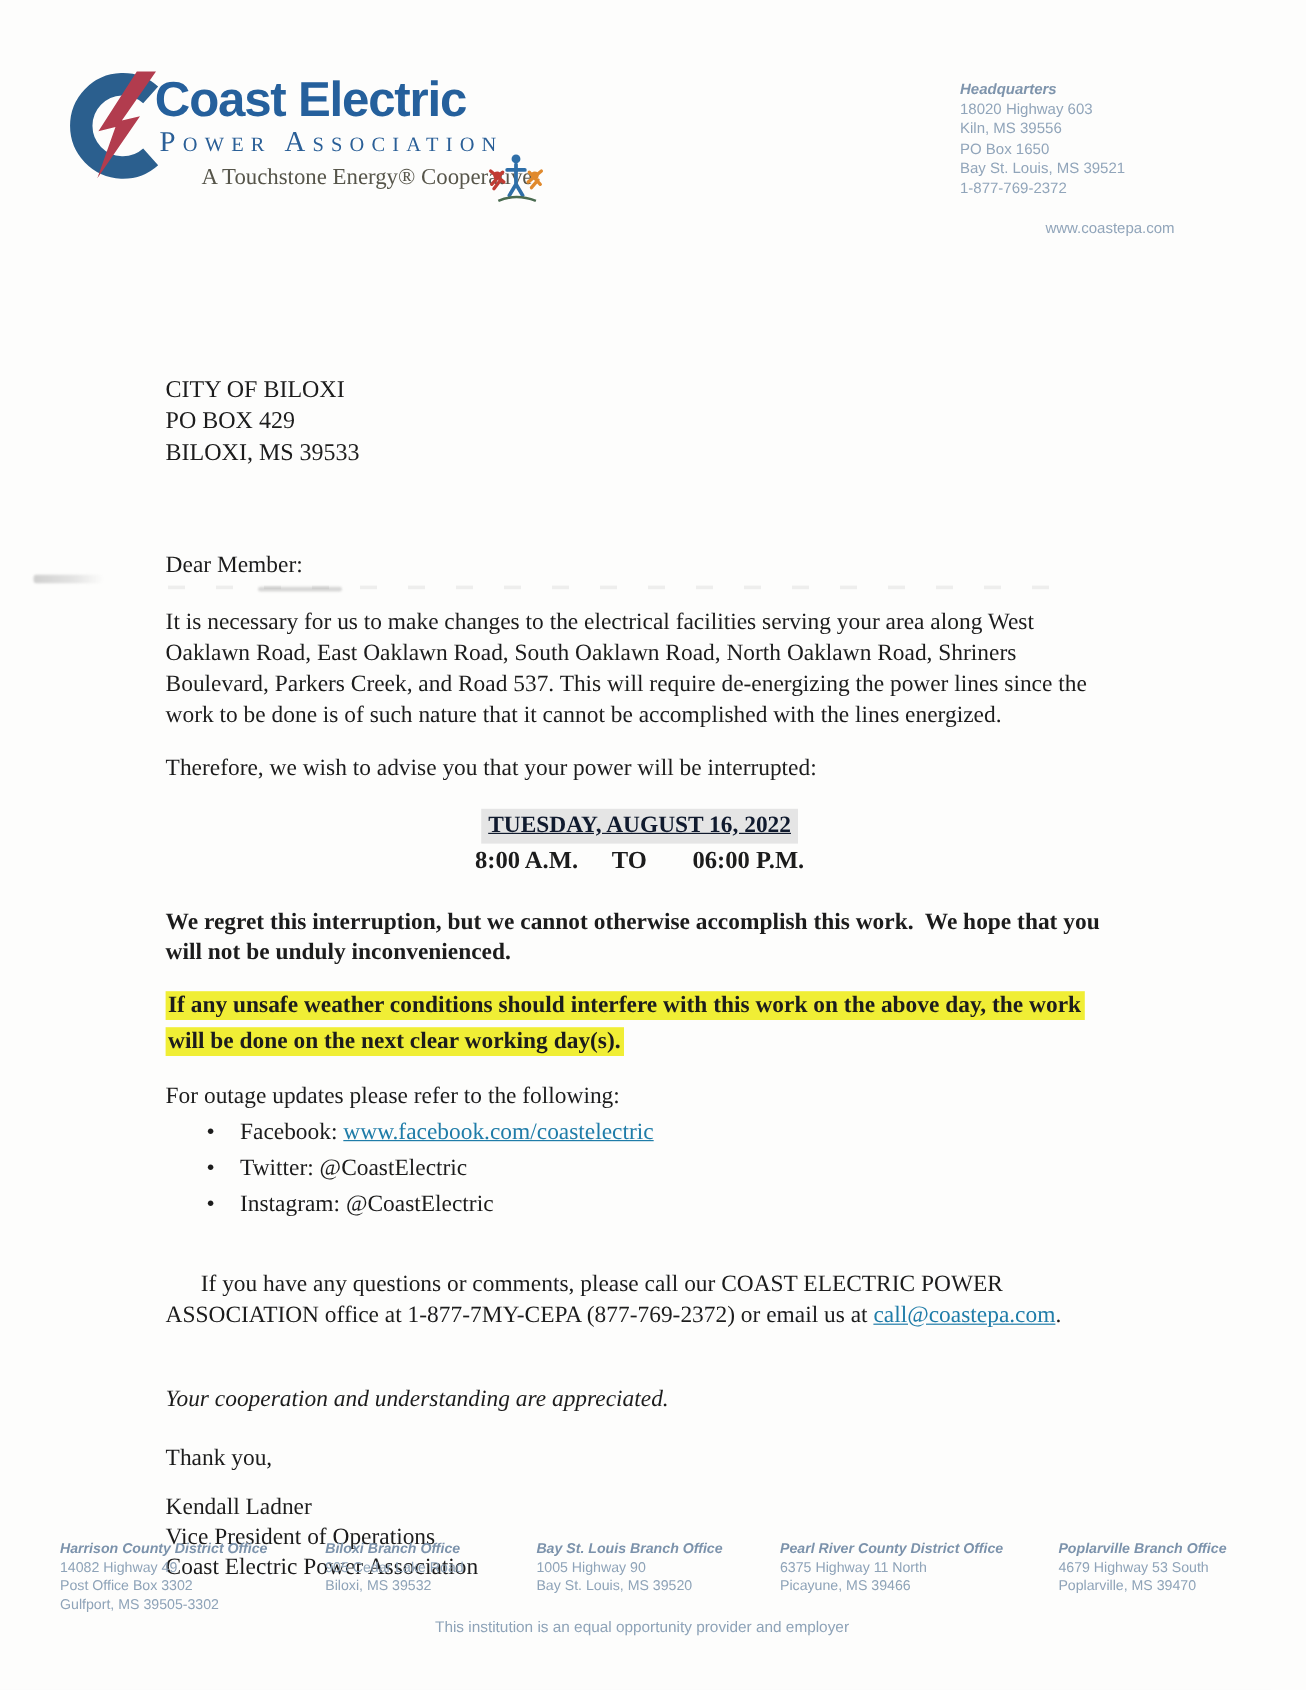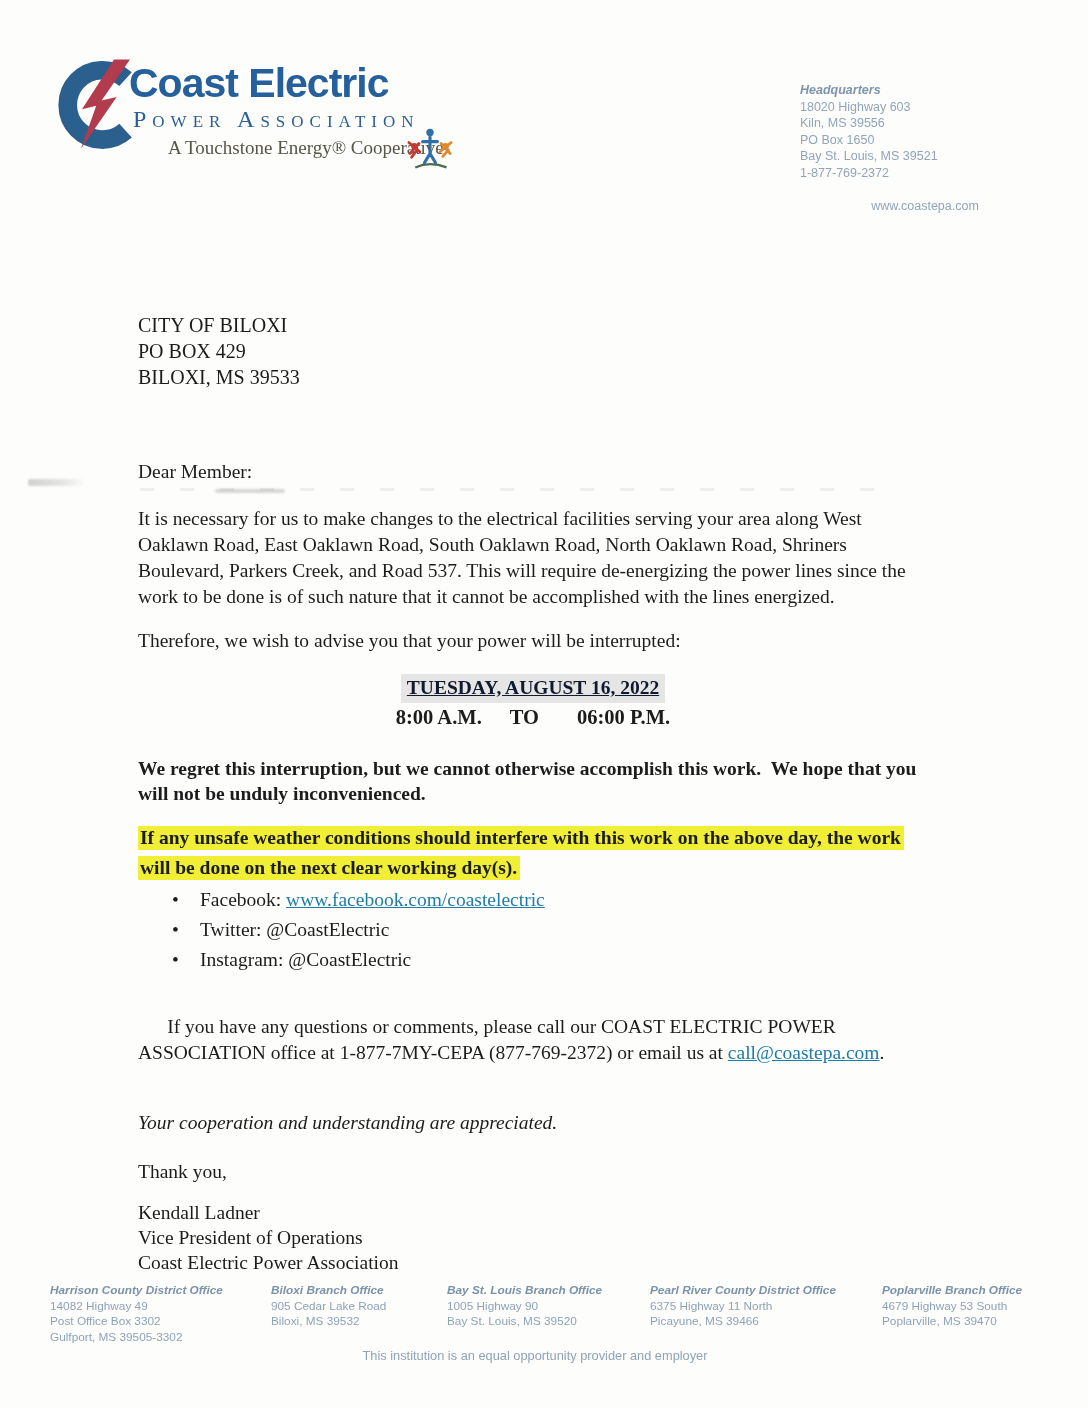--- a/index.html
+++ b/index.html
@@ -29,21 +29,21 @@
     color:#2a5f97;
   }
   .logo-tagline{
     position:absolute;left:168px;top:137px;
     font-family:"Liberation Serif", serif;
     font-size:19px;color:#56554a;
   }
   .touchstone{position:absolute;left:402px;top:126px;width:56px;height:46px;}
 
   .hq{
-    position:absolute;left:800px;top:82px;width:250px;
+    position:absolute;left:800px;top:66px;width:250px;
     font-family:"Liberation Sans", sans-serif;
     font-size:12.5px;line-height:16.5px;color:#91a5ba;
   }
   .hq .hq-title{font-weight:bold;font-style:italic;color:#7e94ac;}
   .hq .hq-site{margin-top:17px;text-align:center;}
 
   
   .main{
     position:absolute;left:138px;top:312px;width:790px;
     font-size:19.5px;line-height:26px;
@@ -182,20 +182,21 @@
     <div class="time-line">
       <span>8:00 A.M.</span><span class="t-gap1"></span><span>TO</span><span class="t-gap2"></span><span>06:00 P.M.</span>
     </div>
 
     <div class="para p3">We regret this interruption, but we cannot otherwise accomplish this work.  We hope that you will not be unduly inconvenienced.</div>
 
     <div class="weather">
       <span>If any unsafe weather conditions should interfere with this work on the above day, the work will be done on the next clear working day(s).</span>
     </div>
 
+    <div class="outage-intro">For outage updates please refer to the following:</div>
 
     <div class="social">
       <div class="social-row">
         <span class="bullet">•</span><span>Facebook: </span><a class="link">www.facebook.com/coastelectric</a>
       </div>
       <div class="social-row">
         <span class="bullet">•</span><span>Twitter: </span><span>@CoastElectric</span>
       </div>
       <div class="social-row">
         <span class="bullet">•</span><span>Instagram: </span><span>@CoastElectric</span>

